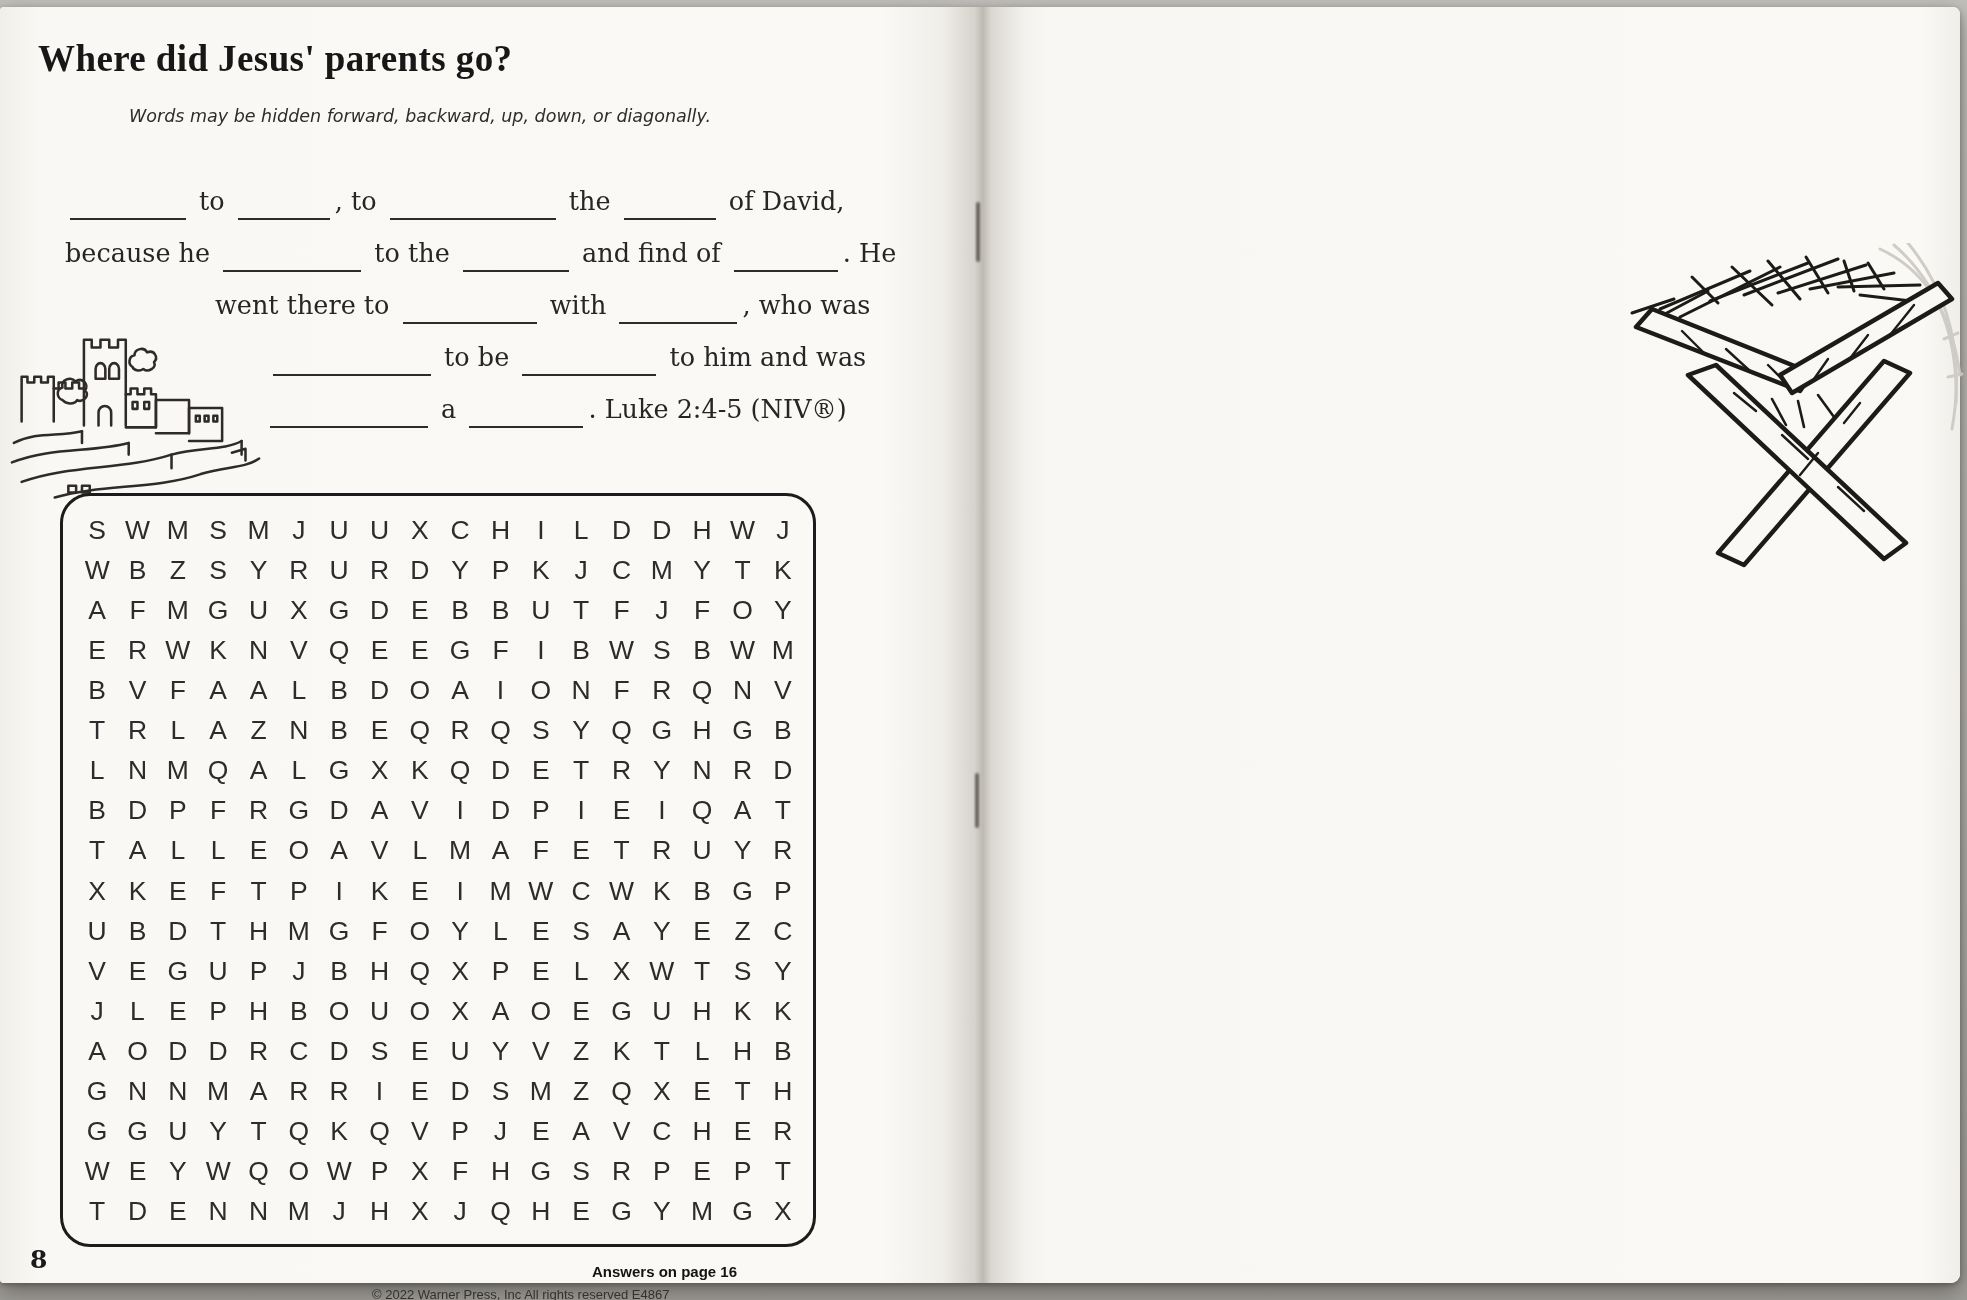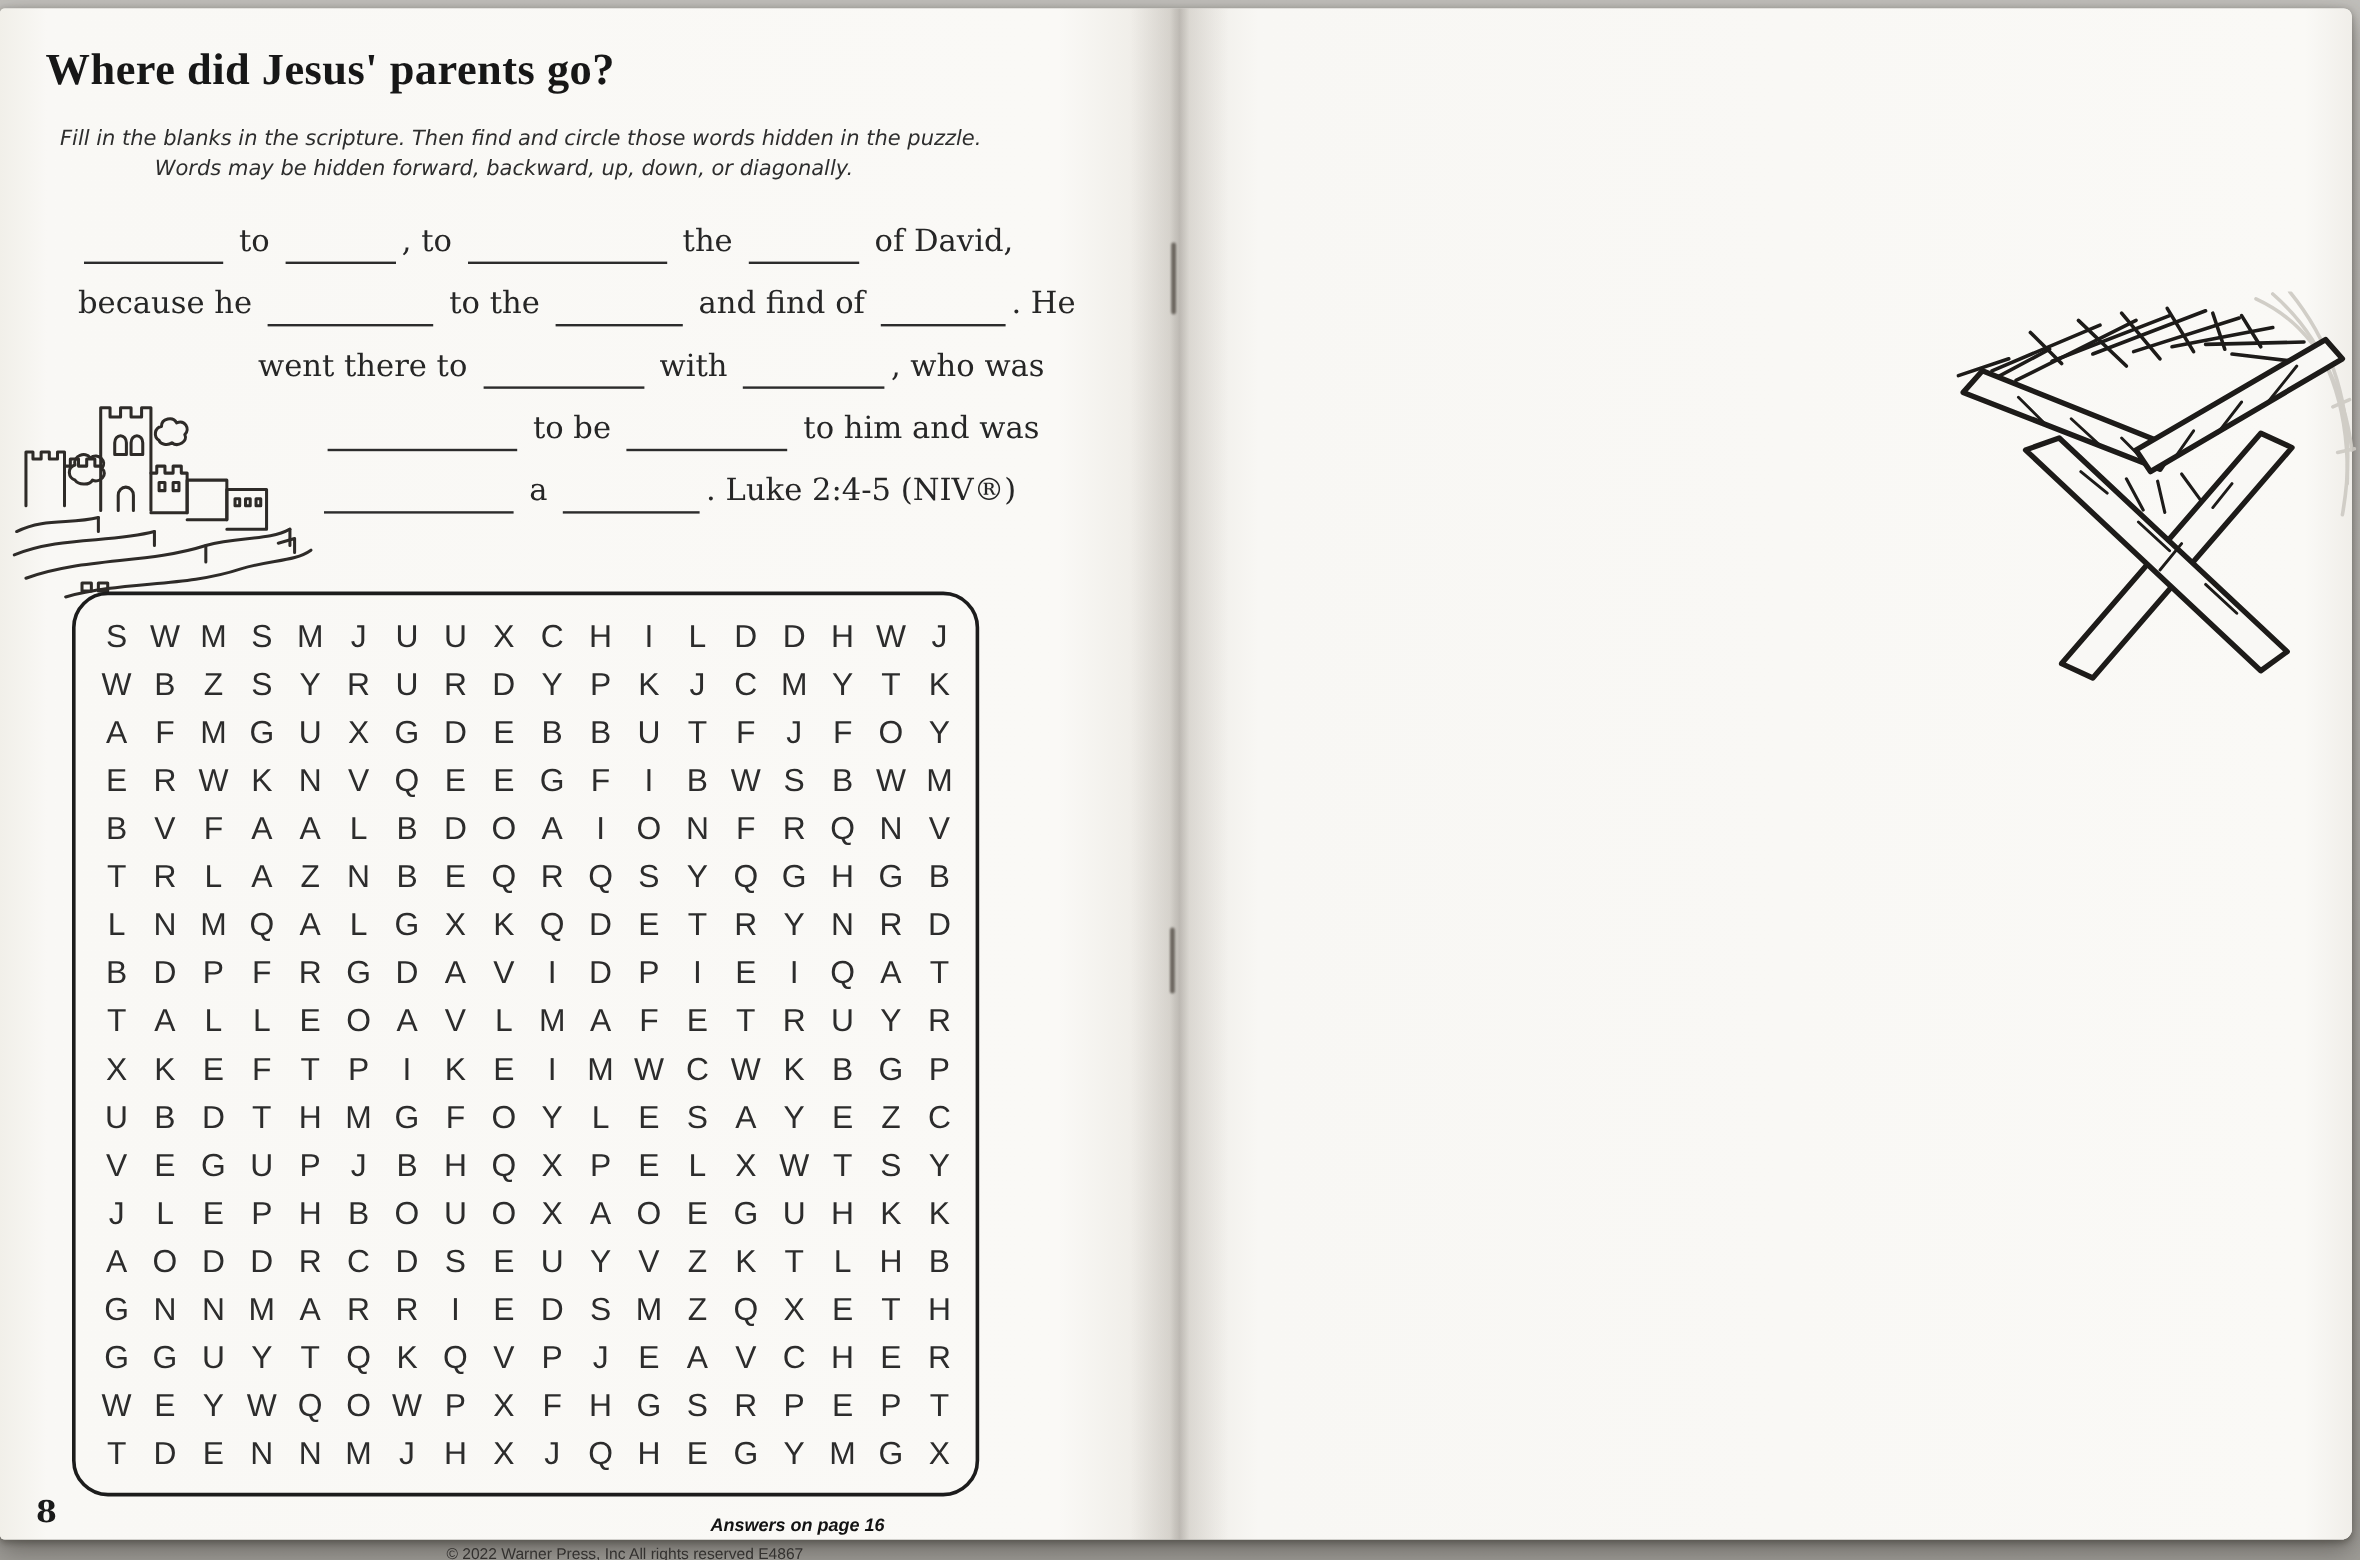--- a/index.html
+++ b/index.html
@@ -34,37 +34,36 @@
   .grid-box{position:absolute;width:756px;height:754px;border:3.2px solid #1c1c1c;border-radius:30px;
             display:grid;grid-template-columns:repeat(18,1fr);grid-template-rows:repeat(18,1fr);
             padding:14px 10px 12px 14px;box-sizing:border-box;background:rgba(255,255,255,.06);
             font-family:"Liberation Sans",sans-serif;font-size:26.5px;color:#2c2c2c;}
   .grid-left{left:60px;top:486px;}
   .cell{display:flex;align-items:center;justify-content:center;}
 
   .copyright{position:absolute;font-size:13px;color:#33312f;white-space:nowrap;}
   .cop-left{left:372px;top:1259px;margin-top:21px;}
   .answers{position:absolute;font-size:15px;font-weight:bold;color:#131313;white-space:nowrap;}
-  .ans-left{left:592px;top:1256px;font-style:italic;}
+  .ans-left{left:592px;top:1256px;}
   .pagenum{position:absolute;font-family:"DejaVu Serif",serif;font-weight:bold;font-size:25px;color:#1a1a1a;}
   .num-left{left:30px;top:1238px;}
 
   .castle{position:absolute;left:8px;top:298px;width:292px;height:198px;}
   .manger{position:absolute;left:1622px;top:236px;width:345px;height:336px;z-index:5;}
 </style>
 </head>
 <body>
 
 <div class="scene">
   <div class="book">
 
     <section class="page left">
       <h1 class="title title-left">Where did Jesus' parents go?</h1>
       <div class="instr instr-left">
-        <div>Fill in the blanks in the scripture. Then find and circle those words hidden in the puzzle.</div>
         <div>Words may be hidden forward, backward, up, down, or diagonally.</div>
       </div>
 
       <div class="scr scr-left">
           <div class="scr-line"><span class="blank" style="width: 116px;"></span><span> to </span><span class="blank" style="width: 92px;"></span><span>, to </span><span class="blank" style="width: 166px;"></span><span> the </span><span class="blank" style="width: 92px;"></span><span> of David,</span></div>
           <div class="scr-line"><span>because he </span><span class="blank" style="width: 138px;"></span><span> to the </span><span class="blank" style="width: 106px;"></span><span> and find of </span><span class="blank" style="width: 104px;"></span><span>. He</span></div>
           <div class="scr-line" style="padding-left: 150px;"><span>went there to </span><span class="blank" style="width: 134px;"></span><span> with </span><span class="blank" style="width: 118px;"></span><span>, who was</span></div>
           <div class="scr-line" style="padding-left: 203px;"><span class="blank" style="width: 158px;"></span><span> to be </span><span class="blank" style="width: 134px;"></span><span> to him and was</span></div>
           <div class="scr-line" style="padding-left: 200px;"><span class="blank" style="width: 158px;"></span><span> a </span><span class="blank" style="width: 114px;"></span><span>. Luke 2:4-5 (NIV®)</span></div>
         </div>

